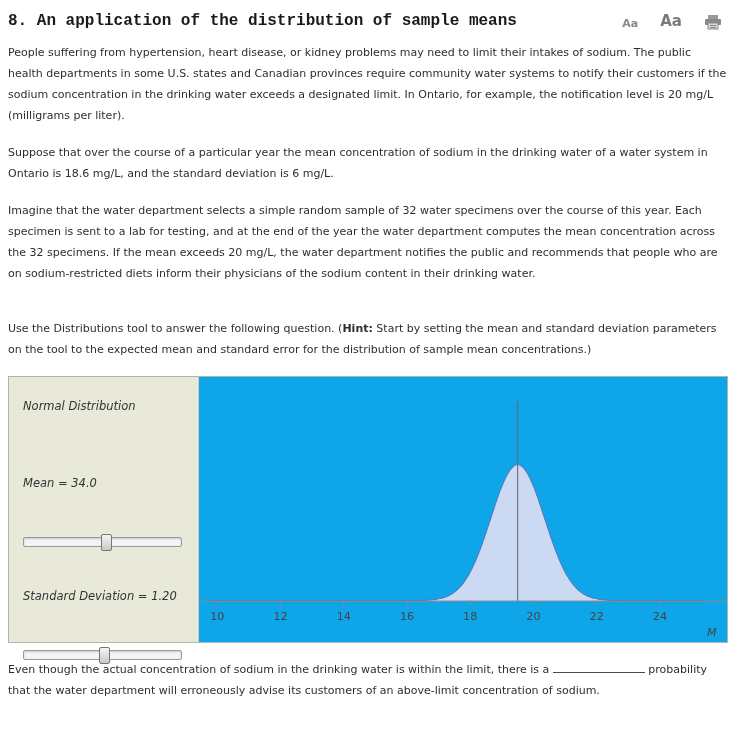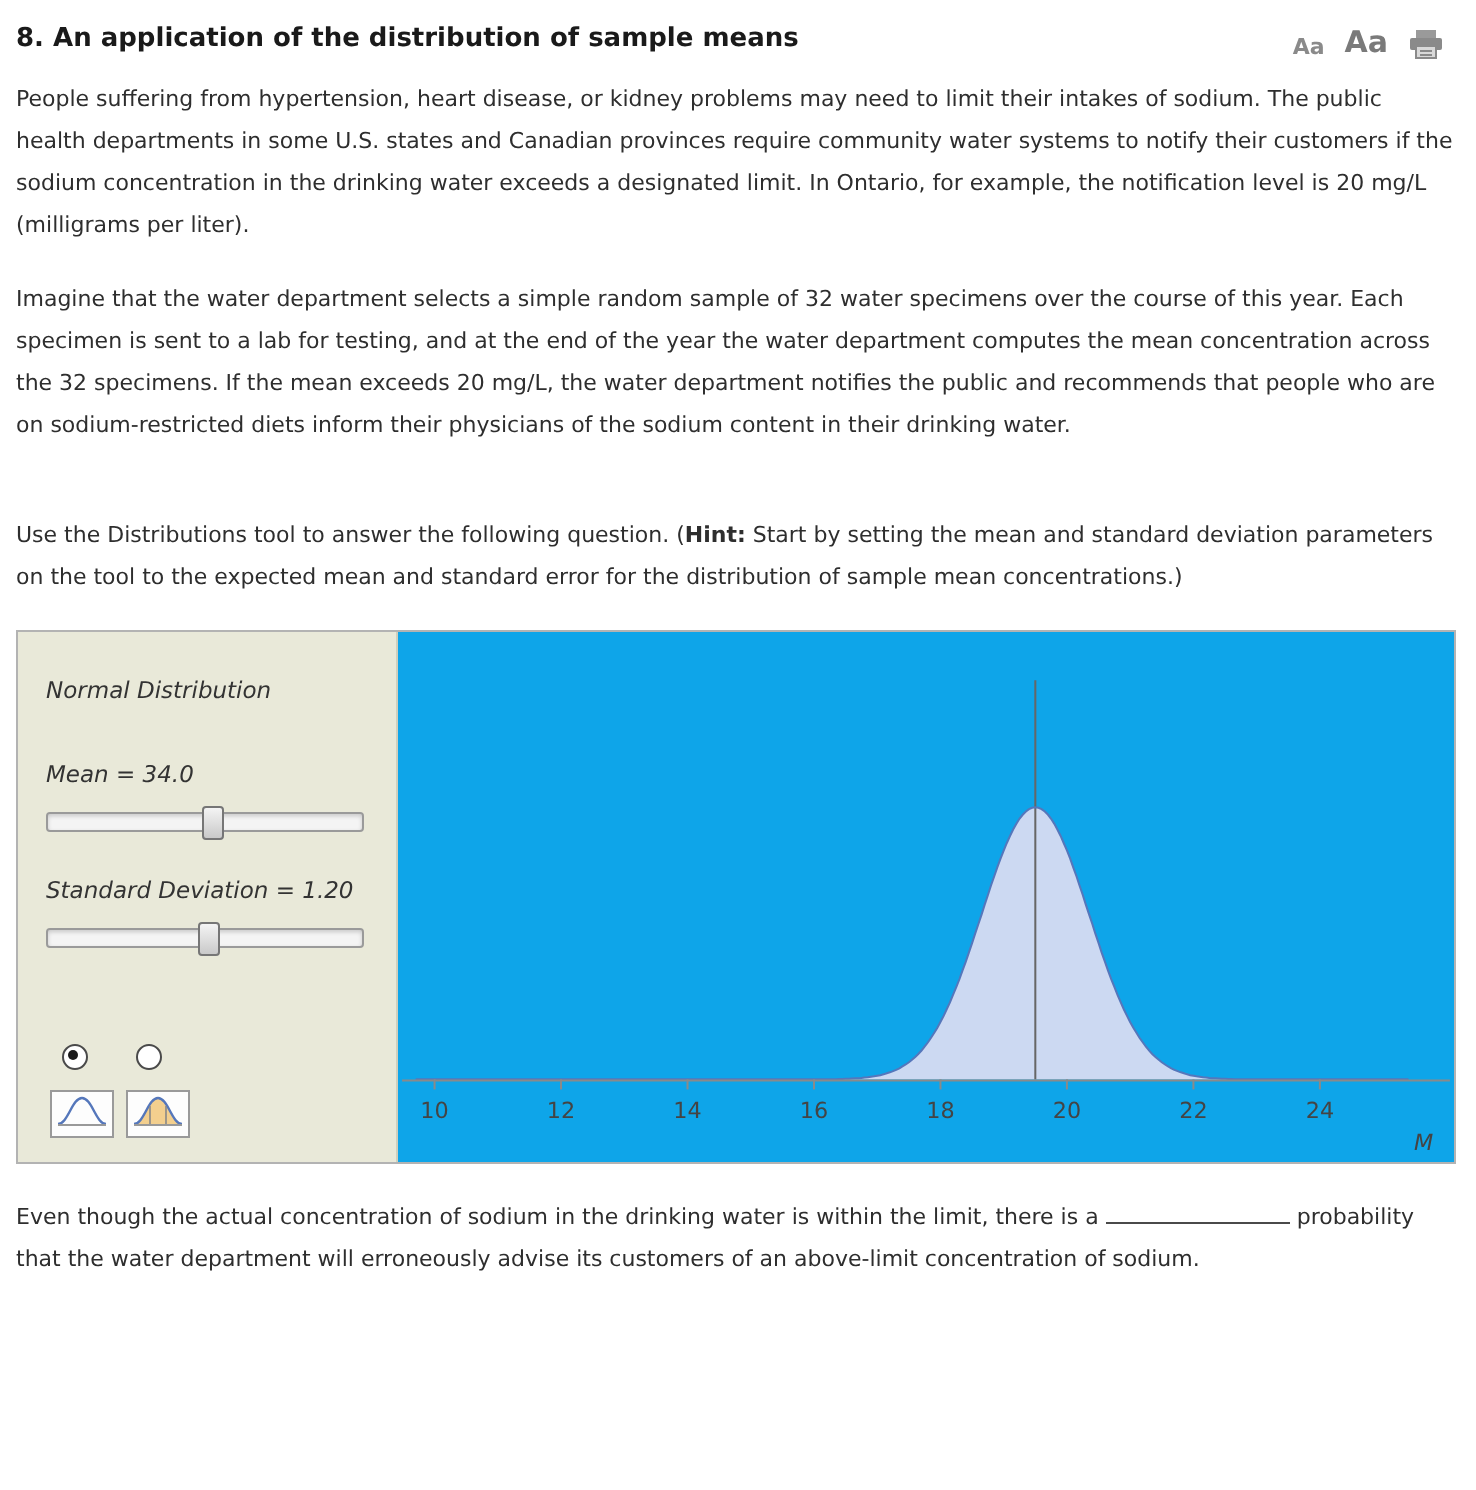--- a/index.html
+++ b/index.html
@@ -1,32 +1,32 @@
 <!DOCTYPE html>
 <html><head>
 <meta charset="utf-8">
 <style>
   html,body{margin:0;padding:0;background:#ffffff;}
   body{font-family:"DejaVu Sans","Liberation Sans",sans-serif;color:#2e2e2e;}
   .page{width:738px;box-sizing:border-box;padding:6px 10px 10px 8px;}
 
   .header{display:flex;justify-content:space-between;align-items:flex-start;}
-  .page-title{font-size:13px;font-weight:bold;margin:6px 16px 12px 0;color:#1a1a1a;}
-  .header-controls{display:flex;align-items:flex-end;gap:10px;margin-top:6px;margin-right:6px;}
+  .page-title{font-size:16px;font-weight:bold;margin:6px 16px 12px 0;color:#1a1a1a;font-family:Liberation Mono, monospace;}
+  .header-controls{display:flex;align-items:flex-end;gap:22px;margin-top:6px;margin-right:6px;}
   .font-small{font-size:11px;font-weight:bold;color:#8a8a8a;cursor:pointer;}
   .font-large{font-size:15px;font-weight:bold;color:#7a7a7a;cursor:pointer;}
   .print-icon{line-height:0;cursor:pointer;}
 
   p{font-size:11px;line-height:21px;margin:0 0 16px 0;}
   .para-instructions{margin-top:34px;}
 
   .tool{display:flex;border:1px solid #b3b3b3;height:265px;margin:6px 0 16px 0;background:#fff;}
   .tool-left{width:190px;min-width:190px;background:#e9e9d9;border-right:1px solid #cfcfbd;
              padding:22px 12px 8px 14px;box-sizing:border-box;display:flex;flex-direction:column;
-             font-style:italic;font-size:11.5px;color:#333;}
+             font-style:italic;font-size:11.5px;color:#333;gap:35px;}
   .tool-title{margin-bottom:28px;}
   .param-label{margin-bottom:9px;}
   .slider{position:relative;height:15px;margin-bottom:20px;margin-right:4px;cursor:pointer;}
   .slider .track{position:absolute;left:0;right:0;top:3px;height:8px;background:#f4f4f4;
                  border:1px solid #9a9a9a;border-radius:2px;box-shadow:inset 0 1px 2px rgba(0,0,0,.18);}
   .slider .thumb{position:absolute;top:0;width:9px;height:15px;background:linear-gradient(#f4f4f4,#c9c9c9);
                  border:1px solid #767676;border-radius:2px;}
   .thumb-mean{left:49%;}
   .thumb-sd{left:48%;}
   .tool-spacer{flex:1;}
@@ -61,20 +61,21 @@
           <rect x="1" y="4" width="16" height="6" rx="1" fill="#8a8a8a"></rect>
           <rect x="4" y="8" width="10" height="6" fill="#d9d9d9" stroke="#8a8a8a"></rect>
           <line x1="6" y1="10.5" x2="12" y2="10.5" stroke="#8a8a8a"></line>
           <line x1="6" y1="12.5" x2="12" y2="12.5" stroke="#8a8a8a"></line>
         </svg>
       </span>
     </div>
   </div>
 
   <p>People suffering from hypertension, heart disease, or kidney problems may need to limit their intakes of sodium. The public health departments in some U.S. states and Canadian provinces require community water systems to notify their customers if the sodium concentration in the drinking water exceeds a designated limit. In Ontario, for example, the notification level is 20 mg/L (milligrams per liter).</p>
+  <p>Suppose that over the course of a particular year the mean concentration of sodium in the drinking water of a water system in Ontario is 18.6 mg/L, and the standard deviation is 6 mg/L.</p>
   <p>Imagine that the water department selects a simple random sample of 32 water specimens over the course of this year. Each specimen is sent to a lab for testing, and at the end of the year the water department computes the mean concentration across the 32 specimens. If the mean exceeds 20 mg/L, the water department notifies the public and recommends that people who are on sodium-restricted diets inform their physicians of the sodium content in their drinking water.</p>
 
   <p class="para-instructions"><span>Use the Distributions tool to answer the following question. (</span><strong>Hint:</strong><span> Start by setting the mean and standard deviation parameters on the tool to the expected mean and standard error for the distribution of sample mean concentrations.)</span></p>
 
   <div class="tool">
     <div class="tool-left">
       <div class="tool-title">Normal Distribution</div>
 
       <div class="param-label">Mean = 34.0</div>
       <div class="slider">

